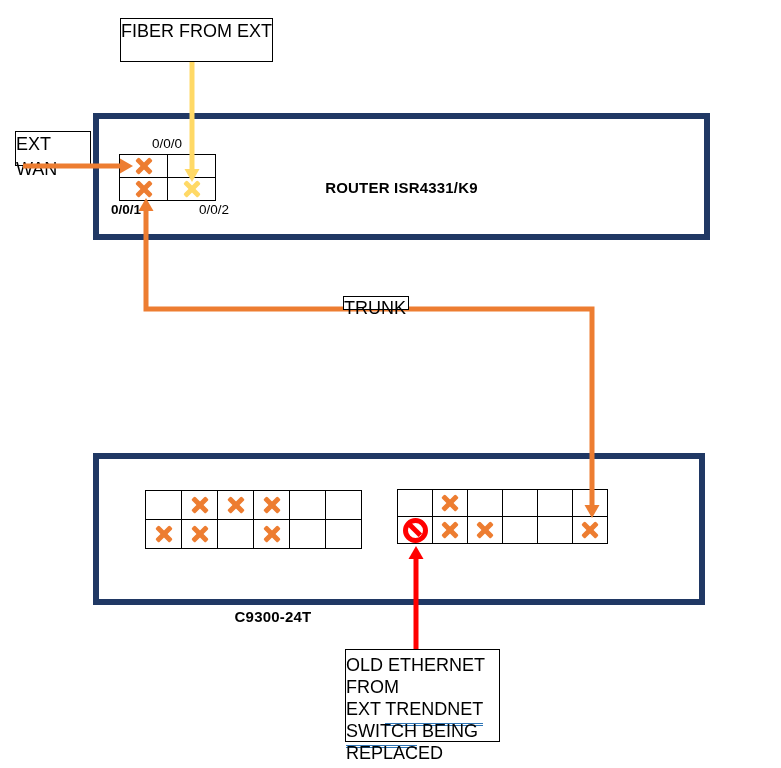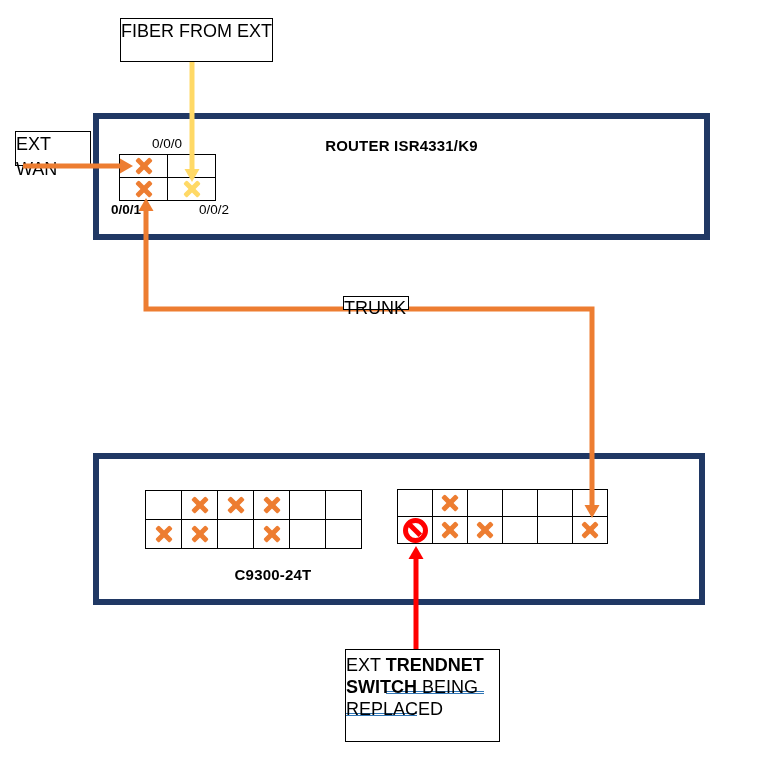--- a/index.html
+++ b/index.html
@@ -4,31 +4,31 @@
 <style>
   html,body{margin:0;padding:0;background:#fff;}
   .canvas{
     position:relative;width:781px;height:768px;background:#fff;overflow:hidden;
     font-family:"Liberation Sans", sans-serif;color:#000;
   }
   
   .devbox{position:absolute;box-sizing:border-box;border:6px solid #203864;background:#fff;}
   .router-box{left:93px;top:113px;width:617px;height:127px;}
   .switch-box{left:93px;top:453px;width:612px;height:152px;}
-  .devtitle{position:absolute;font-size:15px;font-weight:bold;text-align:center;letter-spacing:.2px;}
+  .devtitle{position:absolute;font-size:15px;font-weight:bold;text-align:center;letter-spacing:.2px;margin-top:42px;}
   .router-title{left:99px;top:137px;width:605px;}
   .switch-title{left:173px;top:566px;width:200px;}
   
   .lbox{position:absolute;box-sizing:border-box;border:1.5px solid #000;background:#fff;
         font-size:18px;}
   .fiber{left:120px;top:18px;width:153px;height:44px;padding-top:3px;line-height:19px;}
   .extwan{left:15px;top:131px;width:76px;height:35px;line-height:25px;}
   .trunk{left:343px;top:296px;width:66px;height:14px;line-height:22px;z-index:6;}
   .oldeth{left:345px;top:649px;width:155px;height:93px;padding-top:4px;line-height:22px;}
-  .u2{border-bottom:3px double #2E75B6;padding-bottom:16px;font-weight:bold;}
+  .u2{border-bottom:3px double #2E75B6;padding-bottom:4px;}
   
   .pgrid{position:absolute;display:grid;border-top:1px solid #000;border-left:1px solid #000;background:#fff;z-index:2;}
   .cell{border-right:1px solid #000;border-bottom:1px solid #000;display:flex;align-items:center;justify-content:center;}
   .g-router{left:119px;top:154px;grid-template-columns:repeat(2,48px);grid-auto-rows:23px;}
   .g-sw-left{left:145px;top:490px;grid-template-columns:repeat(6,36px);grid-auto-rows:29px;}
   .g-sw-right{left:397px;top:489px;grid-template-columns:repeat(6,35px);grid-auto-rows:27px;}
   
   .mk{position:relative;width:18px;height:18px;flex:none;}
   .mk.x::before,.mk.x::after{content:"";position:absolute;left:50%;top:50%;width:20px;height:5px;
       border-radius:1.5px;background:#ED7D31;transform:translate(-50%,-50%) rotate(45deg);}
@@ -155,18 +155,19 @@
 
   <div class="lbox extwan">
     <span>EXT WAN</span>
   </div>
 
   <div class="lbox trunk">
     <span>TRUNK</span>
   </div>
 
   <div class="lbox oldeth">
+    <div>OLD ETHERNET FROM</div>
     <div><span>EXT </span><span class="u2">TRENDNET</span></div>
     <div><span class="u2">SWITCH</span><span> BEING</span></div>
     <div>REPLACED</div>
   </div>
 
 </div>
 
 </body></html>

